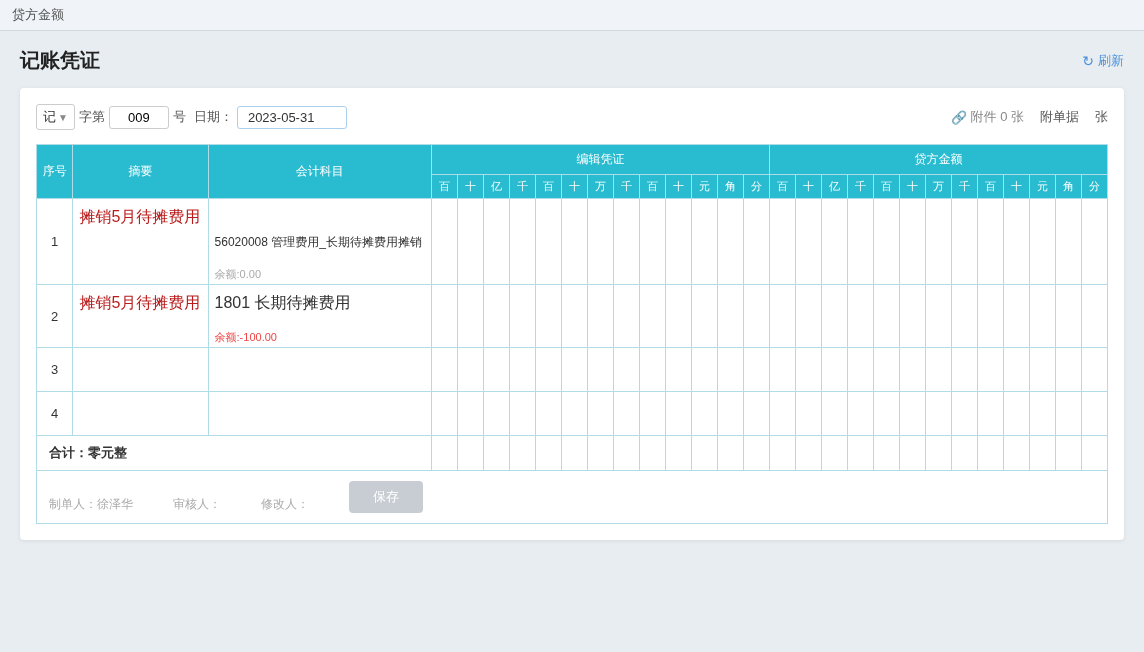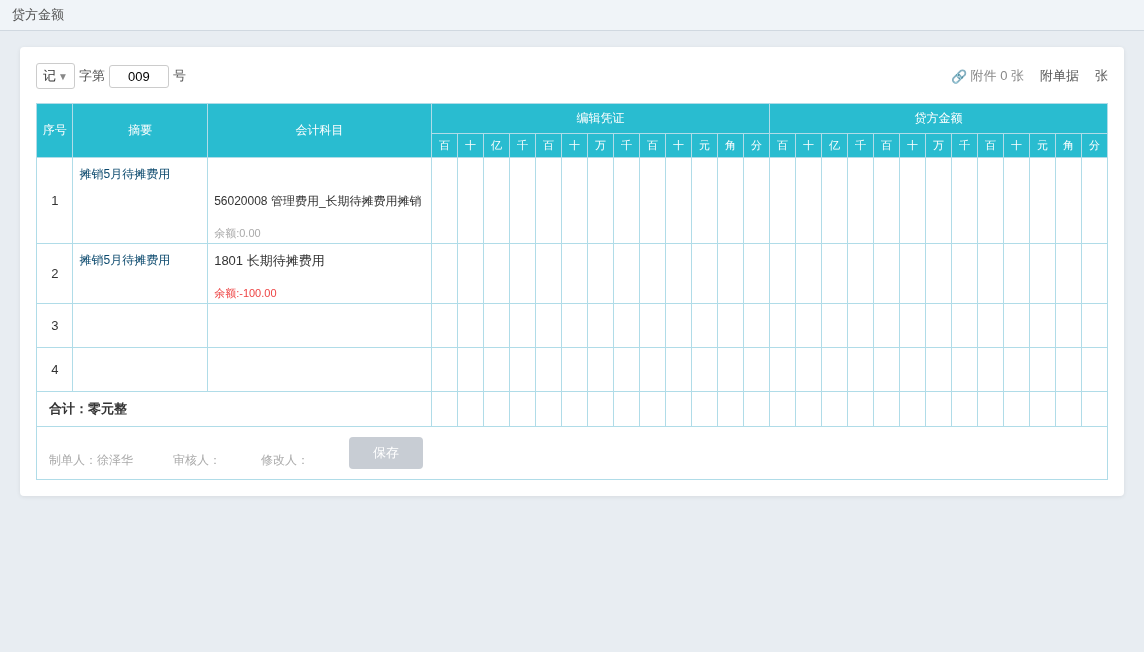--- a/index.html
+++ b/index.html
@@ -157,22 +157,22 @@
       background: #fff;
       height: 36px;
       padding: 2px 4px;
     }
     .data-row td.seq-cell {
       font-size: 13px;
       color: #333;
     }
     .data-row td.summary-cell {
       text-align: left;
-      font-size: 12px;
-      color: #0c4a6e;
+      font-size: 16px;
+      color: #b91c1c;
       padding-left: 6px;
     }
     .data-row td.account-cell {
       text-align: left;
       font-size: 12px;
       color: #333;
       padding-left: 6px;
     }
     .balance-line {
       font-size: 11px;
@@ -221,32 +221,43 @@
     }
   </style>
 </head>
 <body>
 
 <div class="window-title-bar">
   <span>贷方金额</span>
 </div>
 
 <div class="page-container">
+  <div class="page-header">
+    <h1 class="page-title">记账凭证</h1>
+    <button class="refresh-btn">
+      <span class="refresh-icon">↻</span>
+      <span>刷新</span>
+    </button>
+  </div>
 
   <div class="card">
 
     <div class="form-row">
       <div class="field-group">
         <button class="select-btn">
           <span>记</span>
           <span class="caret">▼</span>
         </button>
         <span class="field-label">字第</span>
         <input class="text-field" type="text" value="009" style="">
         <span class="field-label">号</span>
+      </div>
+      <div class="field-group">
+        <span class="field-label">日期：</span>
+        <input class="date-field" type="text" value="2023-05-31" style="">
       </div>
       <div class="right-controls">
         <span class="attachment-link">
           <span class="clip-icon">🔗</span>
           <span>附件 0 张</span>
         </span>
         <span class="sheet-label">附单据</span>
         <span class="sheet-count">张</span>
       </div>
     </div>
@@ -323,21 +334,21 @@
               <td class="digit-cell"></td>
               <td class="digit-cell"></td>
               <td class="digit-cell"></td>
               <td class="digit-cell"></td>
               <td class="digit-cell"></td>
             </tr>
             <tr class="data-row">
               <td class="seq-cell" style="height: 60px;">2</td>
               <td class="summary-cell" style="height: 60px; vertical-align: top; padding-top: 8px;">摊销5月待摊费用</td>
               <td class="account-cell" style="height: 60px;">
-                <div style="font-size: 13px; padding-top: 6px;">1801 长期待摊费用</div>
+                <div style="font-size: 16px; padding-top: 6px;">1801 长期待摊费用</div>
                 <div class="balance-line negative" style="margin-top: 16px;">余额:-100.00</div>
               </td>
               <td class="digit-cell"></td>
               <td class="digit-cell"></td>
               <td class="digit-cell"></td>
               <td class="digit-cell"></td>
               <td class="digit-cell"></td>
               <td class="digit-cell"></td>
               <td class="digit-cell"></td>
               <td class="digit-cell"></td>

